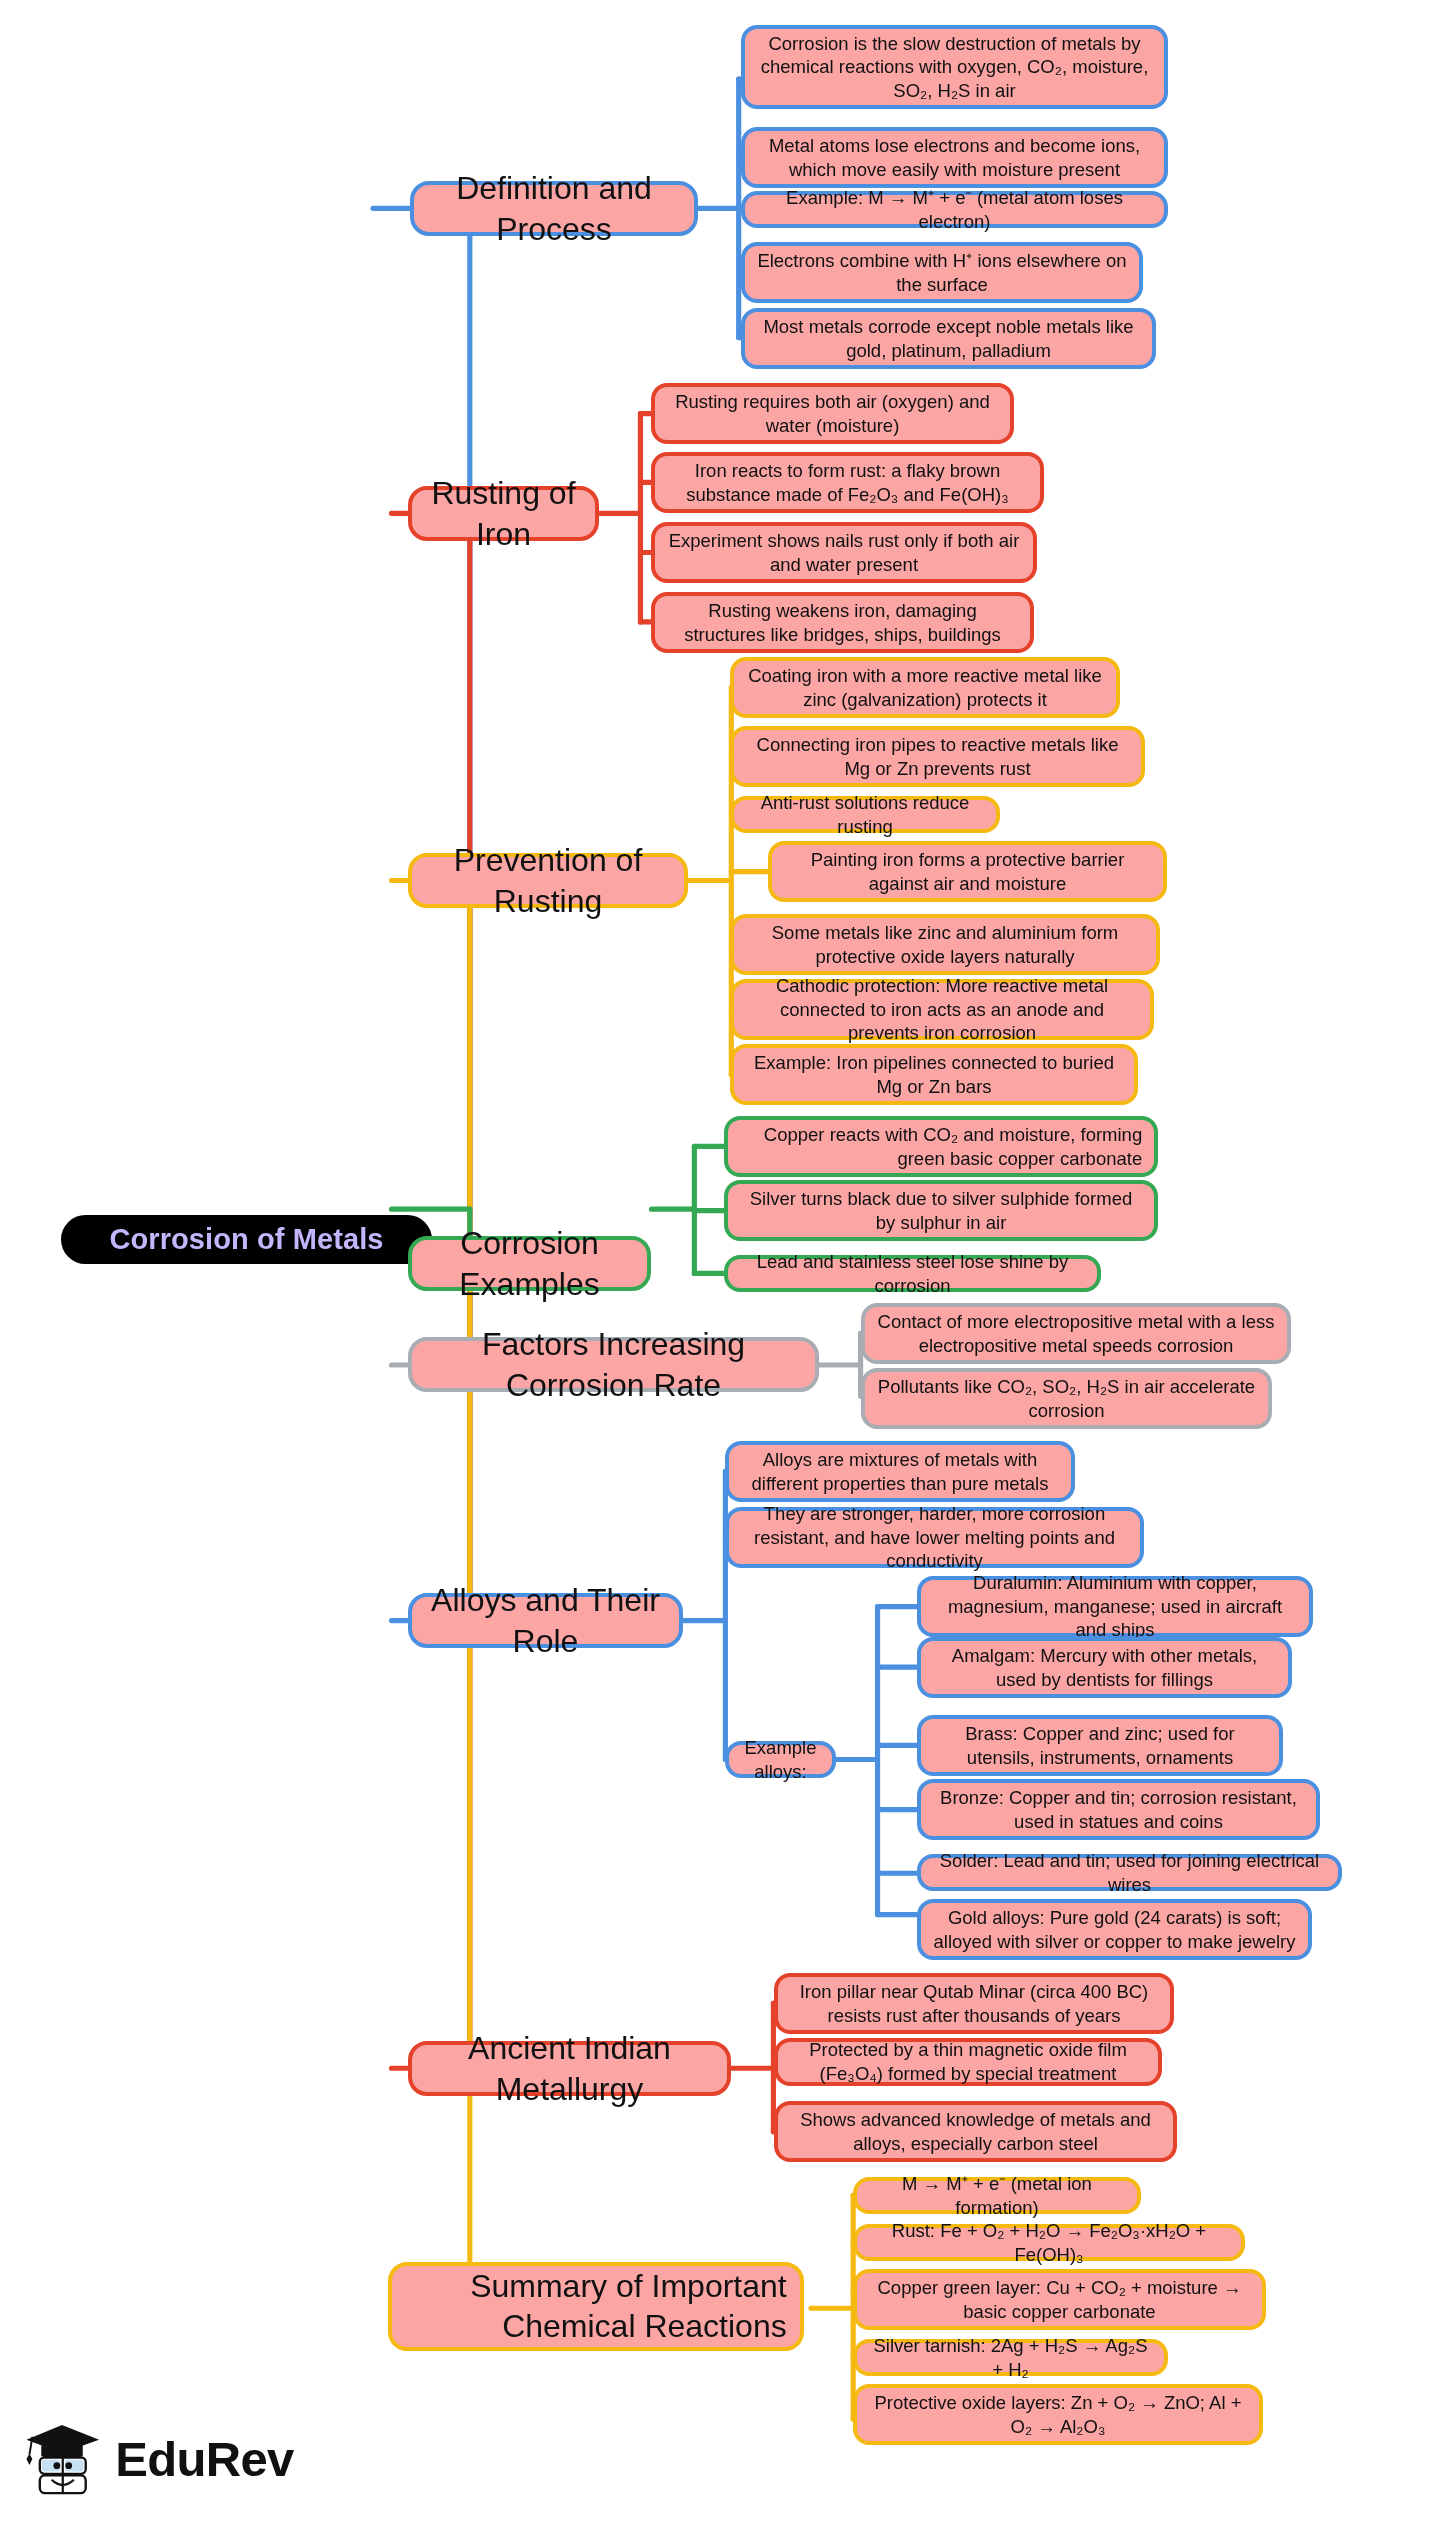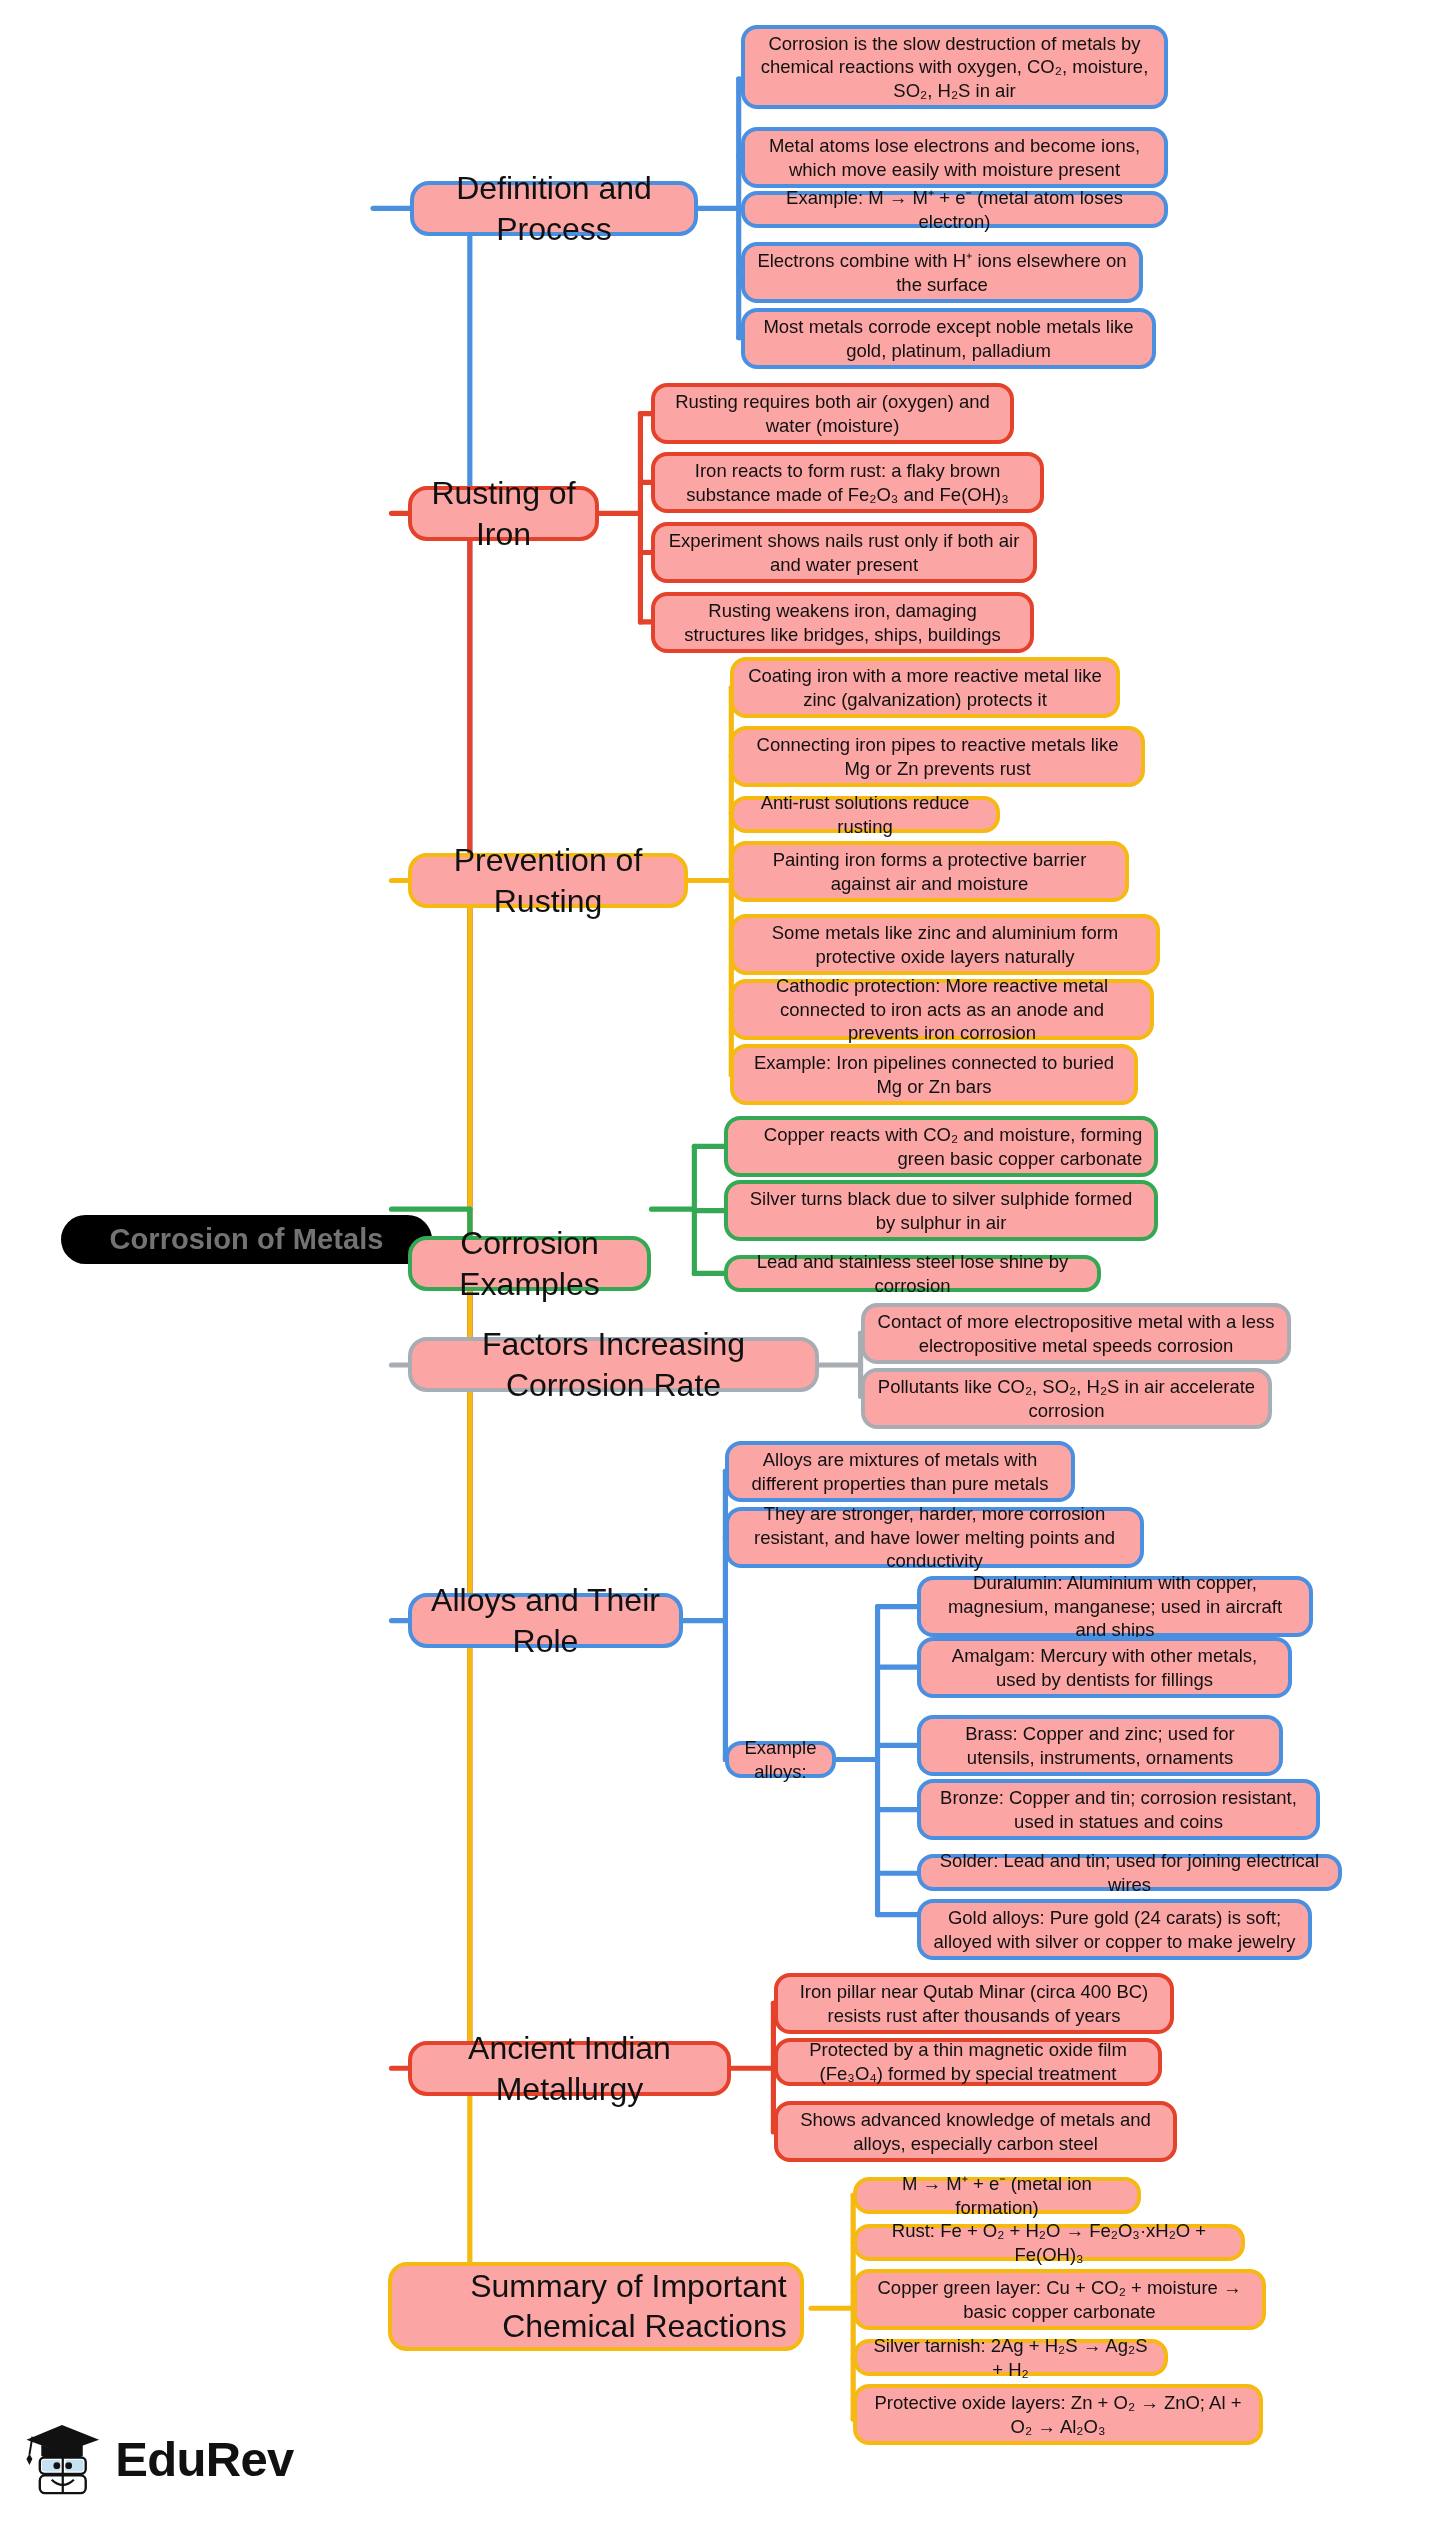--- a/index.html
+++ b/index.html
@@ -34,21 +34,21 @@
     text-align: center;
     color: #111111;
     line-height: 1.28;
     padding: 4.4px 10.3px;
   }
   
   .root {
     background: #000000;
     border: none;
     border-radius: 25px;
-    color: #737373;
+    color: #c4b5fd;
     font-weight: bold;
     font-size: 29px;
     letter-spacing: 0.1px;
     padding: 7.4px 19px;
   }
   
   .branch {
     border-width: 4.4px;
     border-radius: 19px;
     font-size: 32px;
@@ -203,21 +203,21 @@
   <div class="node leaf c-red" style="left:651px; top:383px; width:363px; height:61px;">Rusting requires both air (oxygen) and water (moisture)</div>
   <div class="node leaf c-red" style="left:651px; top:452px; width:393px; height:61px;">Iron reacts to form rust: a flaky brown substance made of Fe₂O₃ and Fe(OH)₃</div>
   <div class="node leaf c-red" style="left:651px; top:522px; width:386px; height:61px;">Experiment shows nails rust only if both air and water present</div>
   <div class="node leaf c-red" style="left:651px; top:592px; width:383px; height:61px;">Rusting weakens iron, damaging structures like bridges, ships, buildings</div>
 
   <div class="node branch c-amber" style="left:408px; top:853px; width:280px; height:55px;">Prevention of Rusting</div>
 
   <div class="node leaf c-amber" style="left:730px; top:657px; width:390px; height:61px;">Coating iron with a more reactive metal like zinc (galvanization) protects it</div>
   <div class="node leaf c-amber" style="left:730px; top:726px; width:415px; height:61px;">Connecting iron pipes to reactive metals like Mg or Zn prevents rust</div>
   <div class="node leaf c-amber" style="left:730px; top:796px; width:270px; height:37px;">Anti-rust solutions reduce rusting</div>
-  <div class="node leaf c-amber" style="left:730px; top:841px; width:399px; height:61px;text-align:center;">Painting iron forms a protective barrier against air and moisture</div>
+  <div class="node leaf c-amber" style="left:768px; top:841px; width:399px; height:61px;text-align:center;">Painting iron forms a protective barrier against air and moisture</div>
   <div class="node leaf c-amber" style="left:730px; top:914px; width:430px; height:61px;">Some metals like zinc and aluminium form protective oxide layers naturally</div>
   <div class="node leaf c-amber" style="left:730px; top:979px; width:424px; height:61px;">Cathodic protection: More reactive metal connected to iron acts as an anode and prevents iron corrosion</div>
   <div class="node leaf c-amber" style="left:730px; top:1044px; width:408px; height:61px;">Example: Iron pipelines connected to buried Mg or Zn bars</div>
 
   <div class="node branch c-green" style="left:408px; top:1236px; width:243px; height:55px;">Corrosion Examples</div>
 
   <div class="node leaf c-green" style="left:724px; top:1116px; width:434px; height:61px;text-align:right;">Copper reacts with CO₂ and moisture, forming green basic copper carbonate</div>
   <div class="node leaf c-green" style="left:724px; top:1180px; width:434px; height:61px;">Silver turns black due to silver sulphide formed by sulphur in air</div>
   <div class="node leaf c-green" style="left:724px; top:1255px; width:377px; height:37px;">Lead and stainless steel lose shine by corrosion</div>
 

